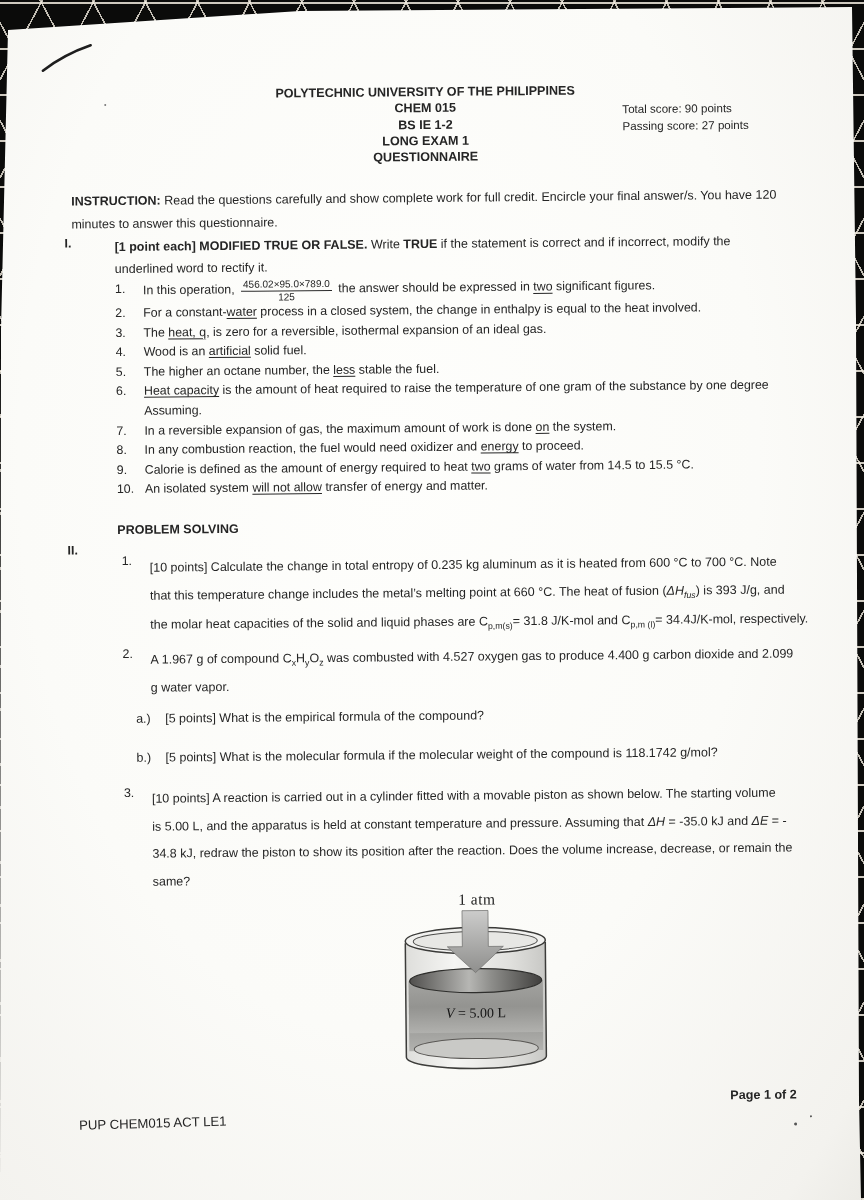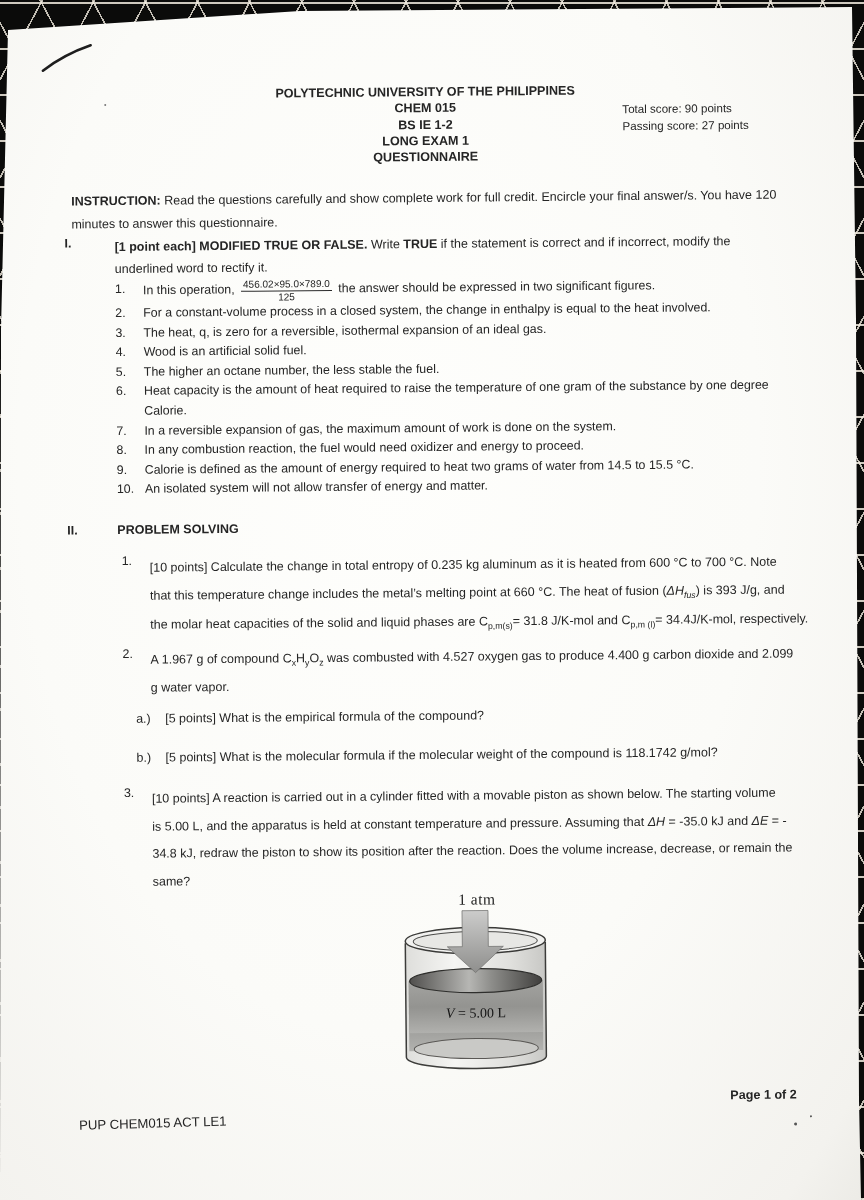--- a/index.html
+++ b/index.html
@@ -22,21 +22,21 @@
     position:absolute;inset:0;
     clip-path:polygon(8px 30px,300px 11px,852px 7px,856px 320px,859px 1100px,861px 1200px,0px 1200px,1px 330px);
     background:radial-gradient(ellipse at 45% 38%, #fefefc 0%, #fbfbf8 55%, #f3f2ee 92%, #ecebe6 100%);
   }
   .content{
     position:absolute;inset:0;color:#252525;
     transform:rotate(-0.55deg);transform-origin:430px 600px;
   }
   .b{font-weight:bold;}
   .i{font-style:italic;}
-  .u{text-underline-offset:2px;}
+  .u{text-decoration:underline;text-underline-offset:2px;}
   .sb{vertical-align:sub;font-size:.7em;line-height:0;}
   .frac{display:inline-block;text-align:center;vertical-align:-7px;font-size:10px;line-height:1.15;margin:0 3px;}
   .frac .num{display:block;border-bottom:1px solid #2a2a2a;padding:0 2px;}
   .frac .den{display:block;}
 
   .scribble{position:absolute;left:42px;top:36px;}
   .header{position:absolute;left:230px;top:84px;width:400px;text-align:center;
           font-weight:bold;font-size:12.6px;line-height:16.3px;}
   .scores{position:absolute;left:627px;top:103px;font-size:11.6px;line-height:16.5px;}
   .scores .val{}
@@ -93,57 +93,57 @@
     <div class="sec-num" style="top:233px;">I.</div>
     <div class="sec1-intro" id="sec1-intro"><span class="b">[1 point each] MODIFIED TRUE OR FALSE.</span><span> Write </span><span class="b">TRUE</span><span> if the statement is correct and if incorrect, modify the</span><br><span>underlined word to rectify it.</span></div>
 
     <div class="mtf" id="mtf-list">
         <div class="mtf-item">
           <span class="no">1.</span>
           <span class="txt"><span>In this operation, </span><span class="frac"><span class="num">456.02×95.0×789.0</span><span class="den">125</span></span><span> the answer should be expressed in </span><span class="u">two</span><span> significant figures.</span></span>
         </div>
         <div class="mtf-item">
           <span class="no">2.</span>
-          <span class="txt"><span>For a constant-</span><span class="u">volume</span><span> process in a closed system, the change in enthalpy is equal to the heat involved.</span></span>
+          <span class="txt"><span>For a constant-</span><span class="u">water</span><span> process in a closed system, the change in enthalpy is equal to the heat involved.</span></span>
         </div>
         <div class="mtf-item">
           <span class="no">3.</span>
           <span class="txt"><span>The </span><span class="u">heat, q</span><span>, is zero for a reversible, isothermal expansion of an ideal gas.</span></span>
         </div>
         <div class="mtf-item">
           <span class="no">4.</span>
           <span class="txt"><span>Wood is an </span><span class="u">artificial</span><span> solid fuel.</span></span>
         </div>
         <div class="mtf-item">
           <span class="no">5.</span>
           <span class="txt"><span>The higher an octane number, the </span><span class="u">less</span><span> stable the fuel.</span></span>
         </div>
         <div class="mtf-item">
           <span class="no">6.</span>
-          <span class="txt"><span class="u">Heat capacity</span><span> is the amount of heat required to raise the temperature of one gram of the substance by one degree</span><br><span>Calorie.</span></span>
+          <span class="txt"><span class="u">Heat capacity</span><span> is the amount of heat required to raise the temperature of one gram of the substance by one degree</span><br><span>Assuming.</span></span>
         </div>
         <div class="mtf-item">
           <span class="no">7.</span>
           <span class="txt"><span>In a reversible expansion of gas, the maximum amount of work is done </span><span class="u">on</span><span> the system.</span></span>
         </div>
         <div class="mtf-item">
           <span class="no">8.</span>
           <span class="txt"><span>In any combustion reaction, the fuel would need oxidizer and </span><span class="u">energy</span><span> to proceed.</span></span>
         </div>
         <div class="mtf-item">
           <span class="no">9.</span>
           <span class="txt"><span>Calorie is defined as the amount of energy required to heat </span><span class="u">two</span><span> grams of water from 14.5 to 15.5 °C.</span></span>
         </div>
         <div class="mtf-item">
           <span class="no">10.</span>
           <span class="txt"><span>An isolated system </span><span class="u">will not allow</span><span> transfer of energy and matter.</span></span>
         </div>
       </div>
 
-    <div class="sec-num" style="top:520px;">II.</div>
+    <div class="sec-num" style="top:540px;">II.</div>
     <div class="sec2-title">PROBLEM SOLVING</div>
 
     <div class="problem" id="p1" style="top:551px;">
       <span class="no">1.</span>
       <span class="txt"><span>[10 points] Calculate the change in total entropy of 0.235 kg aluminum as it is heated from 600 °C to 700 °C. Note</span><br><span>that this temperature change includes the metal’s melting point at 660 °C. The heat of fusion (</span><span class="i">ΔH</span><span class="i sb">fus</span><span>) is 393 J/g, and</span><br><span>the molar heat capacities of the solid and liquid phases are C</span><span class="sb">p,m(s)</span><span>= 31.8 J/K-mol and C</span><span class="sb">p,m (l)</span><span>= 34.4J/K-mol, respectively.</span></span>
     </div>
 
     <div class="problem" id="p2" style="top:644px;">
       <span class="no">2.</span>
       <span class="txt"><span>A 1.967 g of compound C</span><span class="sb">x</span><span>H</span><span class="sb">y</span><span>O</span><span class="sb">z</span><span> was combusted with 4.527 oxygen gas to produce 4.400 g carbon dioxide and 2.099</span><br><span>g water vapor.</span></span>

